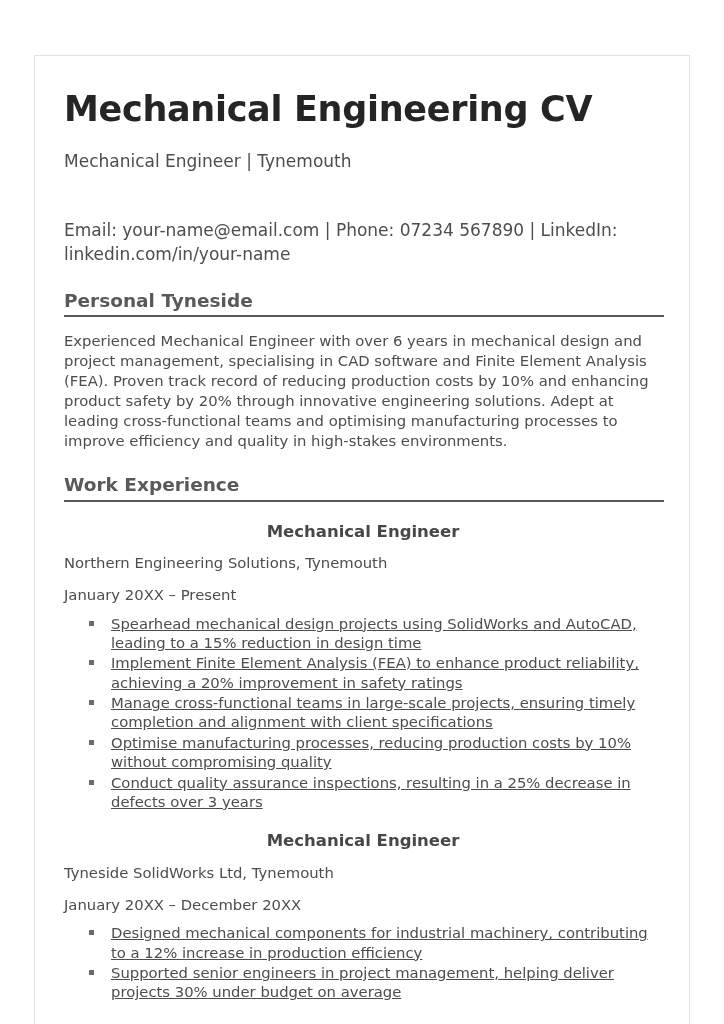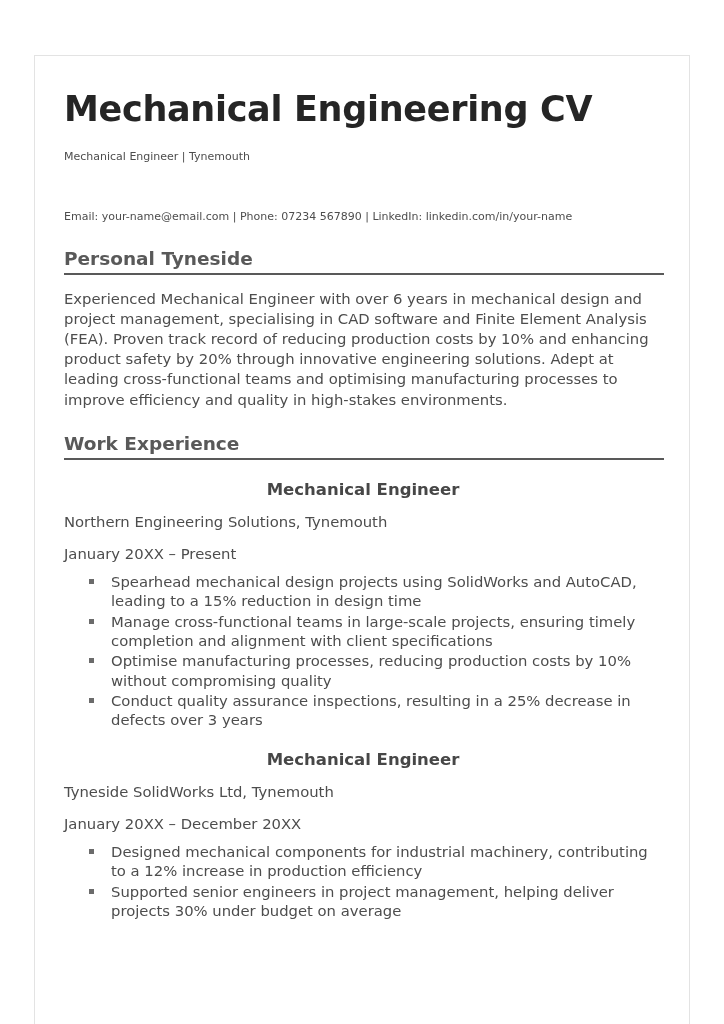--- a/index.html
+++ b/index.html
@@ -31,21 +31,21 @@
   .cv-title {
     font-size: 35px;
     font-weight: bold;
     color: #252525;
     letter-spacing: -0.3px;
     line-height: 1.12;
     margin: 0 0 20px 0;
   }
 
   .contact-line {
-    font-size: 11px;
+    font-size: 17px;
     color: #4d4d4d;
     line-height: 1.44;
     margin: 0 0 10px 0;
   }
   .contact-line.two-line {
     margin-bottom: 0;
     margin-top: 44px;
   }
 
   .section {
@@ -103,20 +103,21 @@
     padding: 0;
   }
   .bullet-item {
     position: relative;
     padding-left: 47px;
     font-size: 14.8px;
     color: #4d4d4d;
     line-height: 1.31;
     margin-bottom: 1px;
     max-width: 605px;
+    text-decoration: underline;
   }
   .bullet-marker {
     position: absolute;
     left: 25px;
     top: 7px;
     width: 5px;
     height: 5px;
     background: #6b6b6b;
   }
 </style>
@@ -145,20 +146,24 @@
         <h3 class="job-title">Mechanical Engineer</h3>
         <p class="job-meta">Northern Engineering Solutions, Tynemouth</p>
         <p class="job-meta">January 20XX – Present</p>
         <ul class="bullet-list">
           <li class="bullet-item">
             <span class="bullet-marker"></span>
             <span>Spearhead mechanical design projects using SolidWorks and AutoCAD, leading to a 15% reduction in design time</span>
           </li>
           <li class="bullet-item">
             <span class="bullet-marker"></span>
+            <span>Implement Finite Element Analysis (FEA) to enhance product reliability, achieving a 20% improvement in safety ratings</span>
+          </li>
+          <li class="bullet-item">
+            <span class="bullet-marker"></span>
             <span>Manage cross-functional teams in large-scale projects, ensuring timely completion and alignment with client specifications</span>
           </li>
           <li class="bullet-item">
             <span class="bullet-marker"></span>
             <span>Optimise manufacturing processes, reducing production costs by 10% without compromising quality</span>
           </li>
           <li class="bullet-item">
             <span class="bullet-marker"></span>
             <span>Conduct quality assurance inspections, resulting in a 25% decrease in defects over 3 years</span>
           </li>

